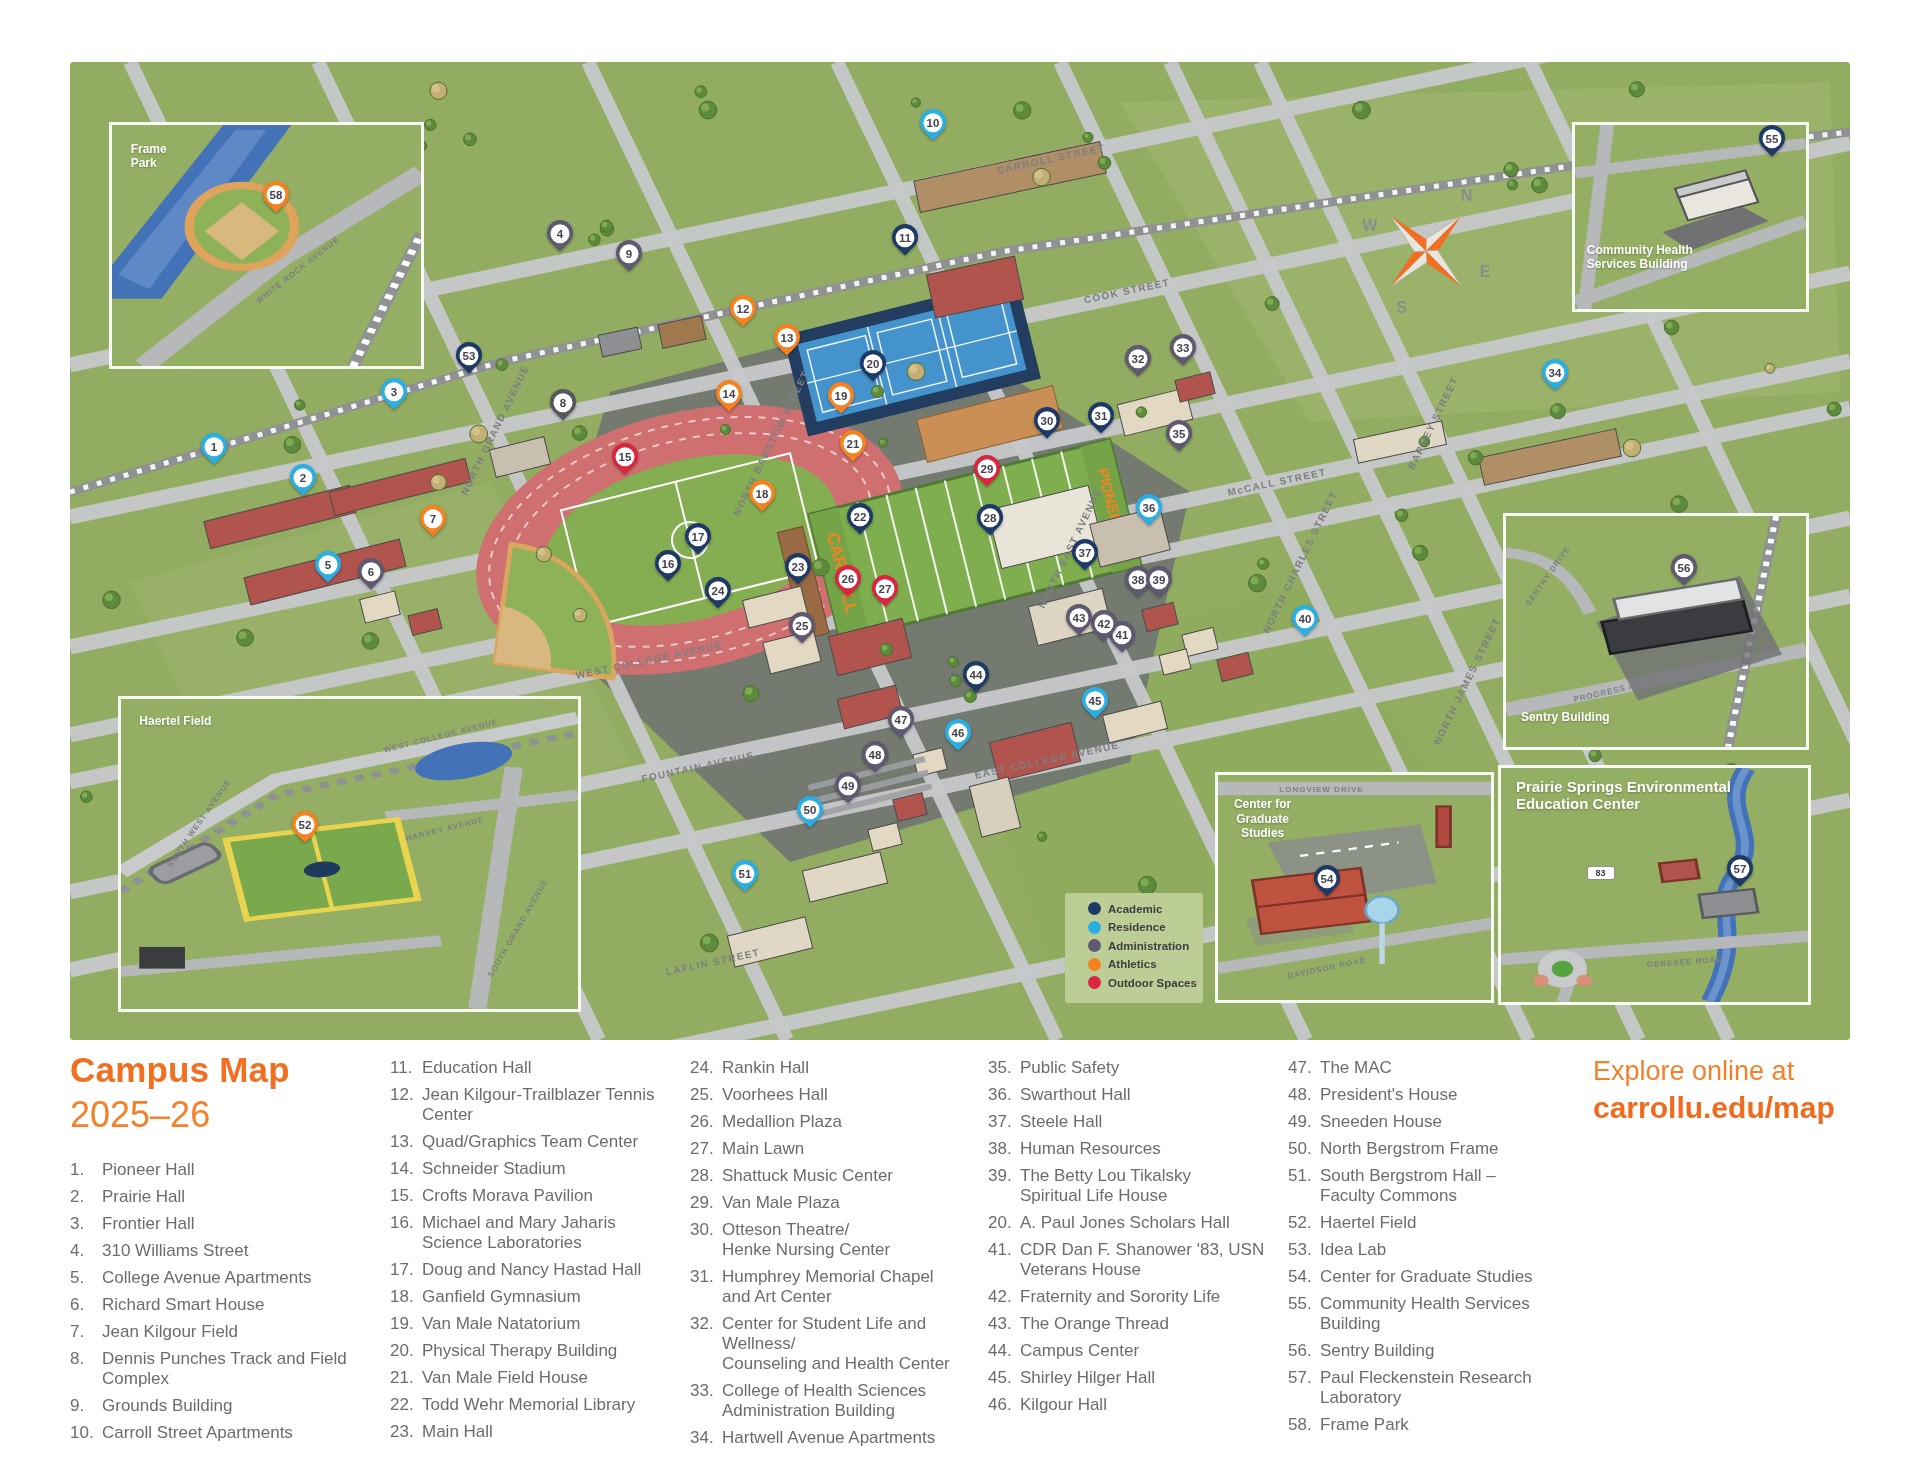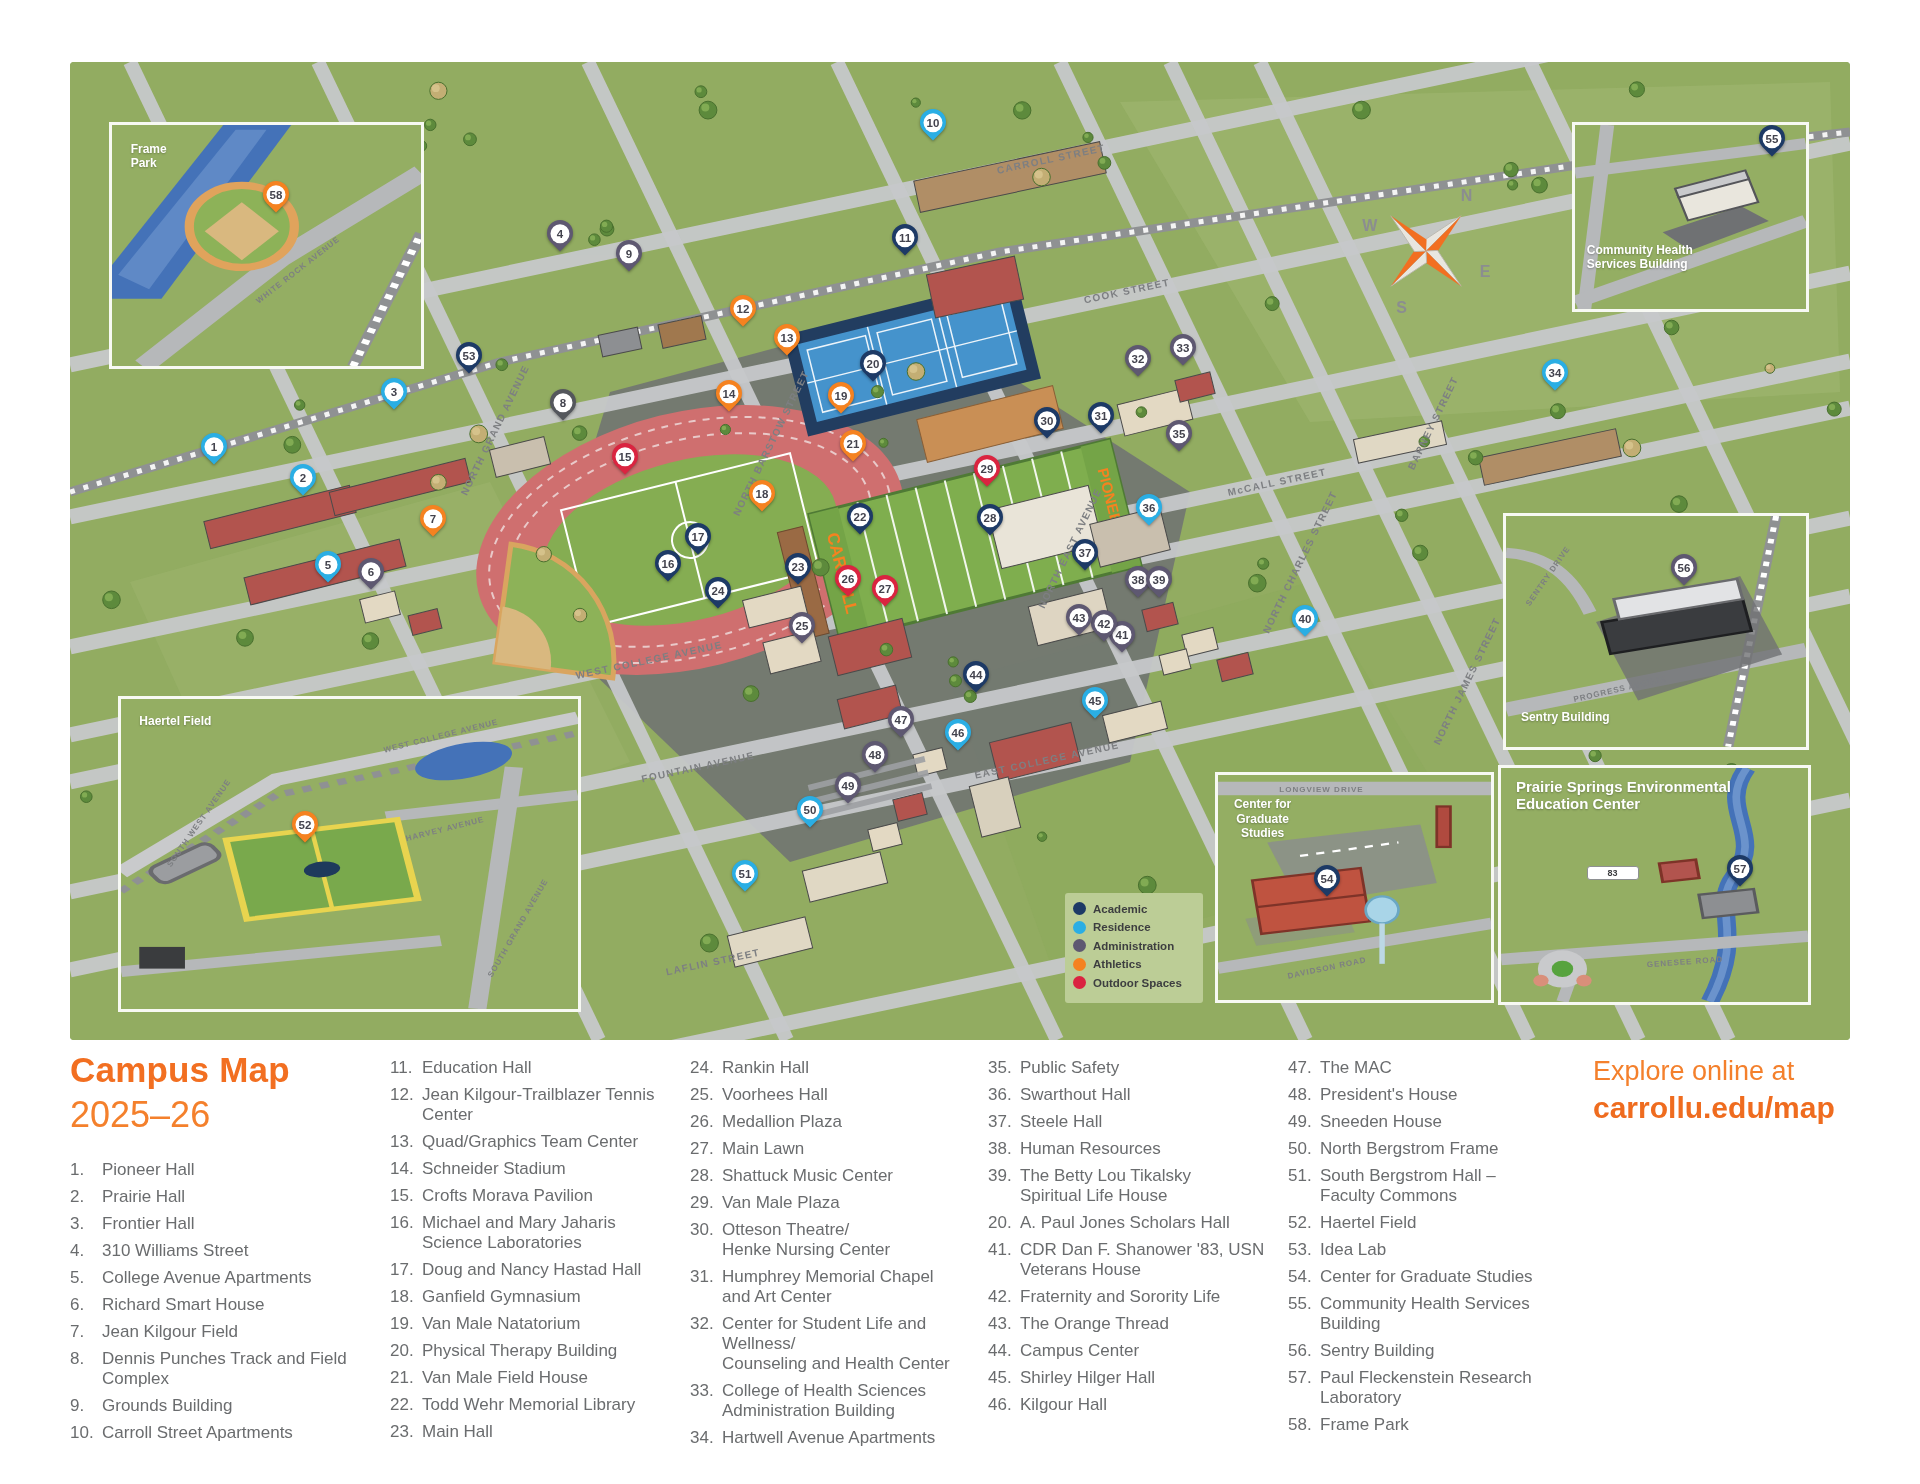--- a/index.html
+++ b/index.html
@@ -17,35 +17,35 @@
   .istreet{position:absolute;font-size:8px;font-weight:bold;color:#7d7f82;
            letter-spacing:1px;white-space:nowrap;z-index:2;}
 
   .inset{position:absolute;border:3px solid rgba(255,255,255,.92);
          background:#96af64;z-index:1;box-sizing:border-box;}
   .inset svg{position:absolute;inset:0;width:100%;height:100%;}
   .inset-label{position:absolute;color:#fff;font-weight:bold;font-size:12px;
                line-height:1.18;white-space:pre-line;z-index:2;
                text-shadow:0 1px 2px rgba(0,0,0,.28);}
   .badge{position:absolute;background:#fff;border:1px solid #8e9092;border-radius:3px;
-         font-size:9px;font-weight:bold;color:#3c3d3f;padding:1px 20px;z-index:2;}
+         font-size:9px;font-weight:bold;color:#3c3d3f;padding:1px 8px;z-index:2;}
 
   
   #pins{position:absolute;inset:0;z-index:3;pointer-events:none;}
   .pin{position:absolute;width:0;height:0;pointer-events:auto;}
   .balloon{position:absolute;left:-13px;top:-33px;width:26px;height:26px;
            border-radius:50% 50% 0 50%;transform:rotate(45deg);
            box-shadow:1px 1px 3px rgba(0,0,0,.35);}
   .balloon span{position:absolute;inset:3.5px;background:#fff;border-radius:50%;
            transform:rotate(-45deg);display:flex;align-items:center;justify-content:center;
            font-size:11.5px;font-weight:bold;color:#43434e;}
 
   
   .legend{position:absolute;left:55.9%;top:85%;width:138px;height:110px;
-          background:#bccd96;border-radius:3px;z-index:2;padding:9px 8px;box-sizing:border-box;}
+          background:#bccd96;border-radius:3px;z-index:2;padding:9px 23px;box-sizing:border-box;}
   .lrow{display:flex;align-items:center;gap:7px;margin-bottom:5.5px;}
   .dot{width:13px;height:13px;border-radius:50%;flex:none;}
   .llab{font-size:11.5px;font-weight:bold;color:#3d3e40;white-space:nowrap;}
 
   
   .compass{position:absolute;left:76.2%;top:19.3%;width:120px;height:120px;
            transform:translate(-50%,-50%);z-index:2;}
   .compass svg{position:absolute;inset:0;}
   .cl{position:absolute;font-size:16px;font-weight:bold;color:#8b8d90;}
   .cl.n{top:-4px;right:14px;} .cl.e{right:-4px;bottom:30px;}

